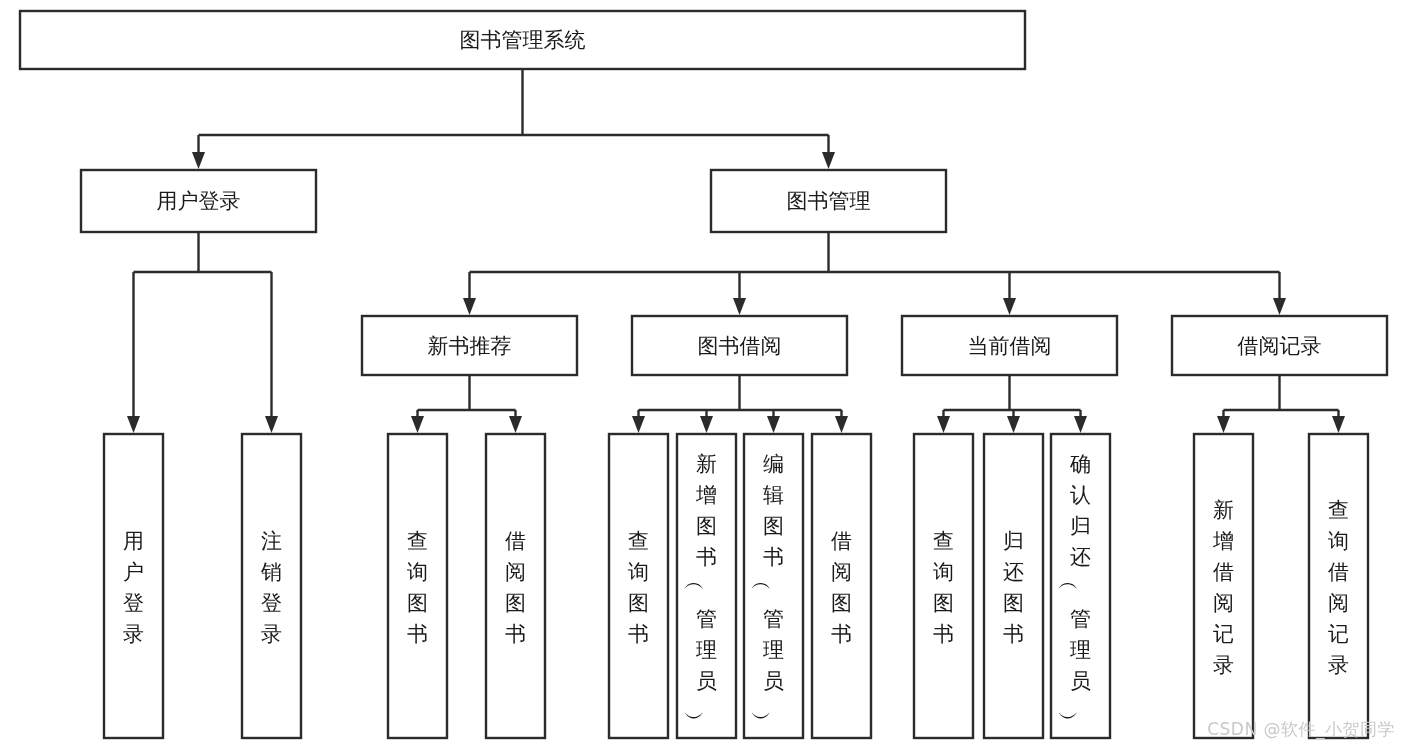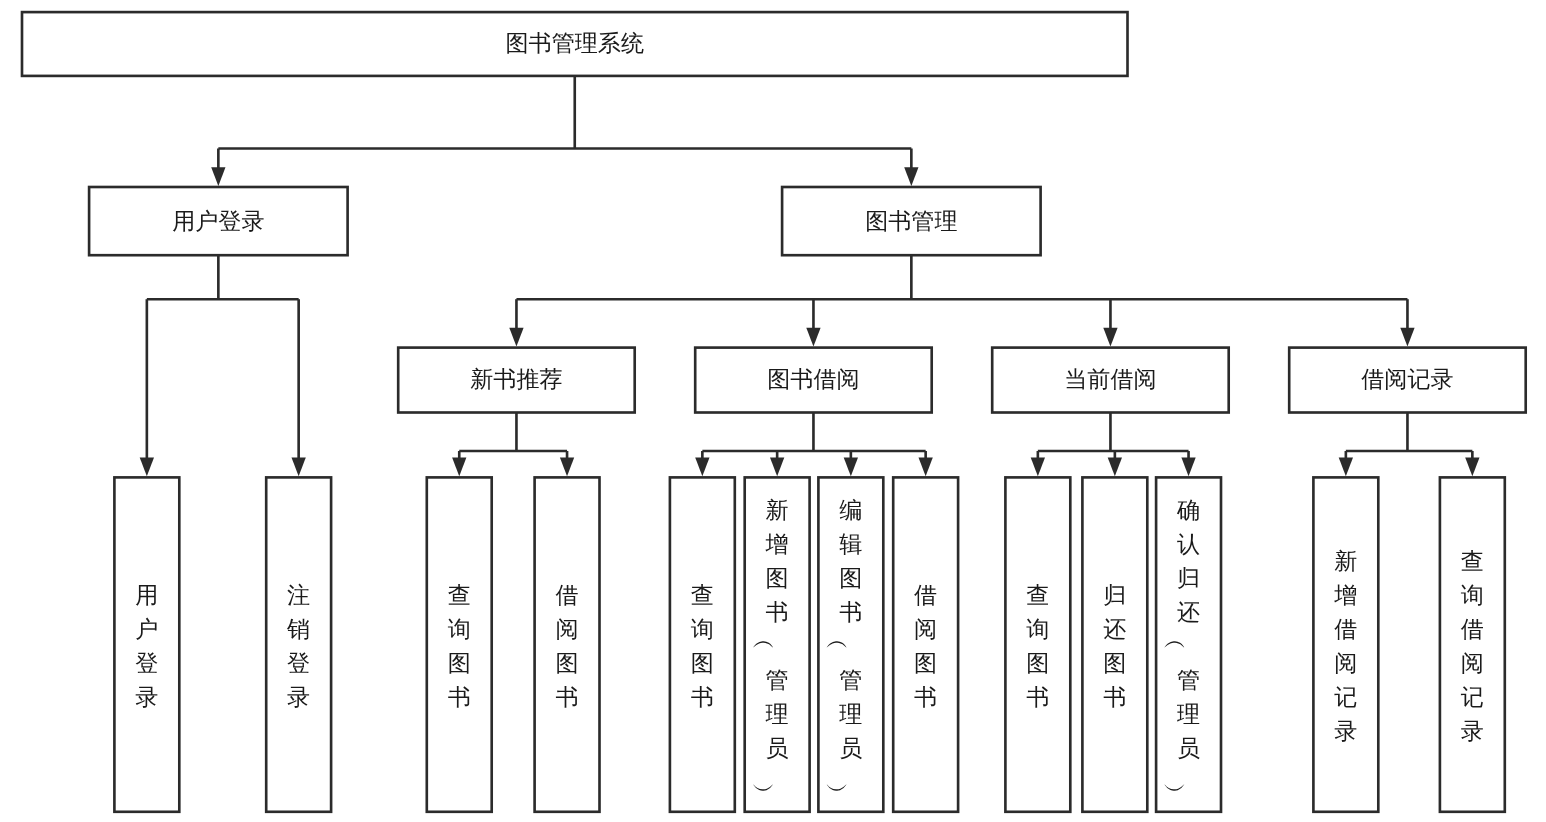--- a/index.html
+++ b/index.html
@@ -217,13 +217,14 @@
         <g>
           <rect class="node-box" x="1194" y="434" width="59" height="304"></rect>
           <text class="node-label-vert" x="1223.5" y="517.18"><tspan x="1223.5" dy="0">新</tspan><tspan x="1223.5" dy="31">增</tspan><tspan x="1223.5" dy="31">借</tspan><tspan x="1223.5" dy="31">阅</tspan><tspan x="1223.5" dy="31">记</tspan><tspan x="1223.5" dy="31">录</tspan></text>
         </g>
         <g>
           <rect class="node-box" x="1309" y="434" width="59" height="304"></rect>
           <text class="node-label-vert" x="1338.5" y="517.18"><tspan x="1338.5" dy="0">查</tspan><tspan x="1338.5" dy="31">询</tspan><tspan x="1338.5" dy="31">借</tspan><tspan x="1338.5" dy="31">阅</tspan><tspan x="1338.5" dy="31">记</tspan><tspan x="1338.5" dy="31">录</tspan></text>
         </g>
       </g>
   </svg>
+  <div class="watermark">CSDN @软件_小贺同学</div>
 </div>
 
 </body></html>

